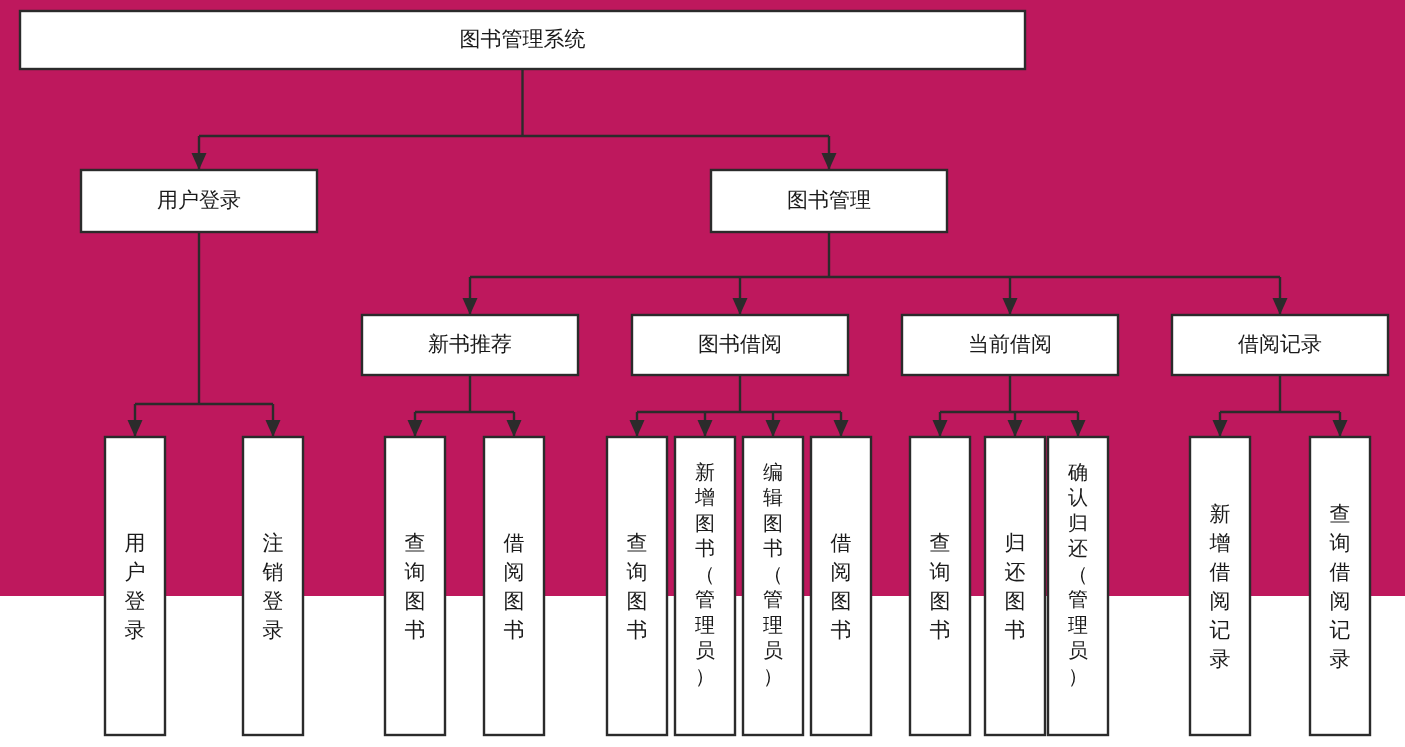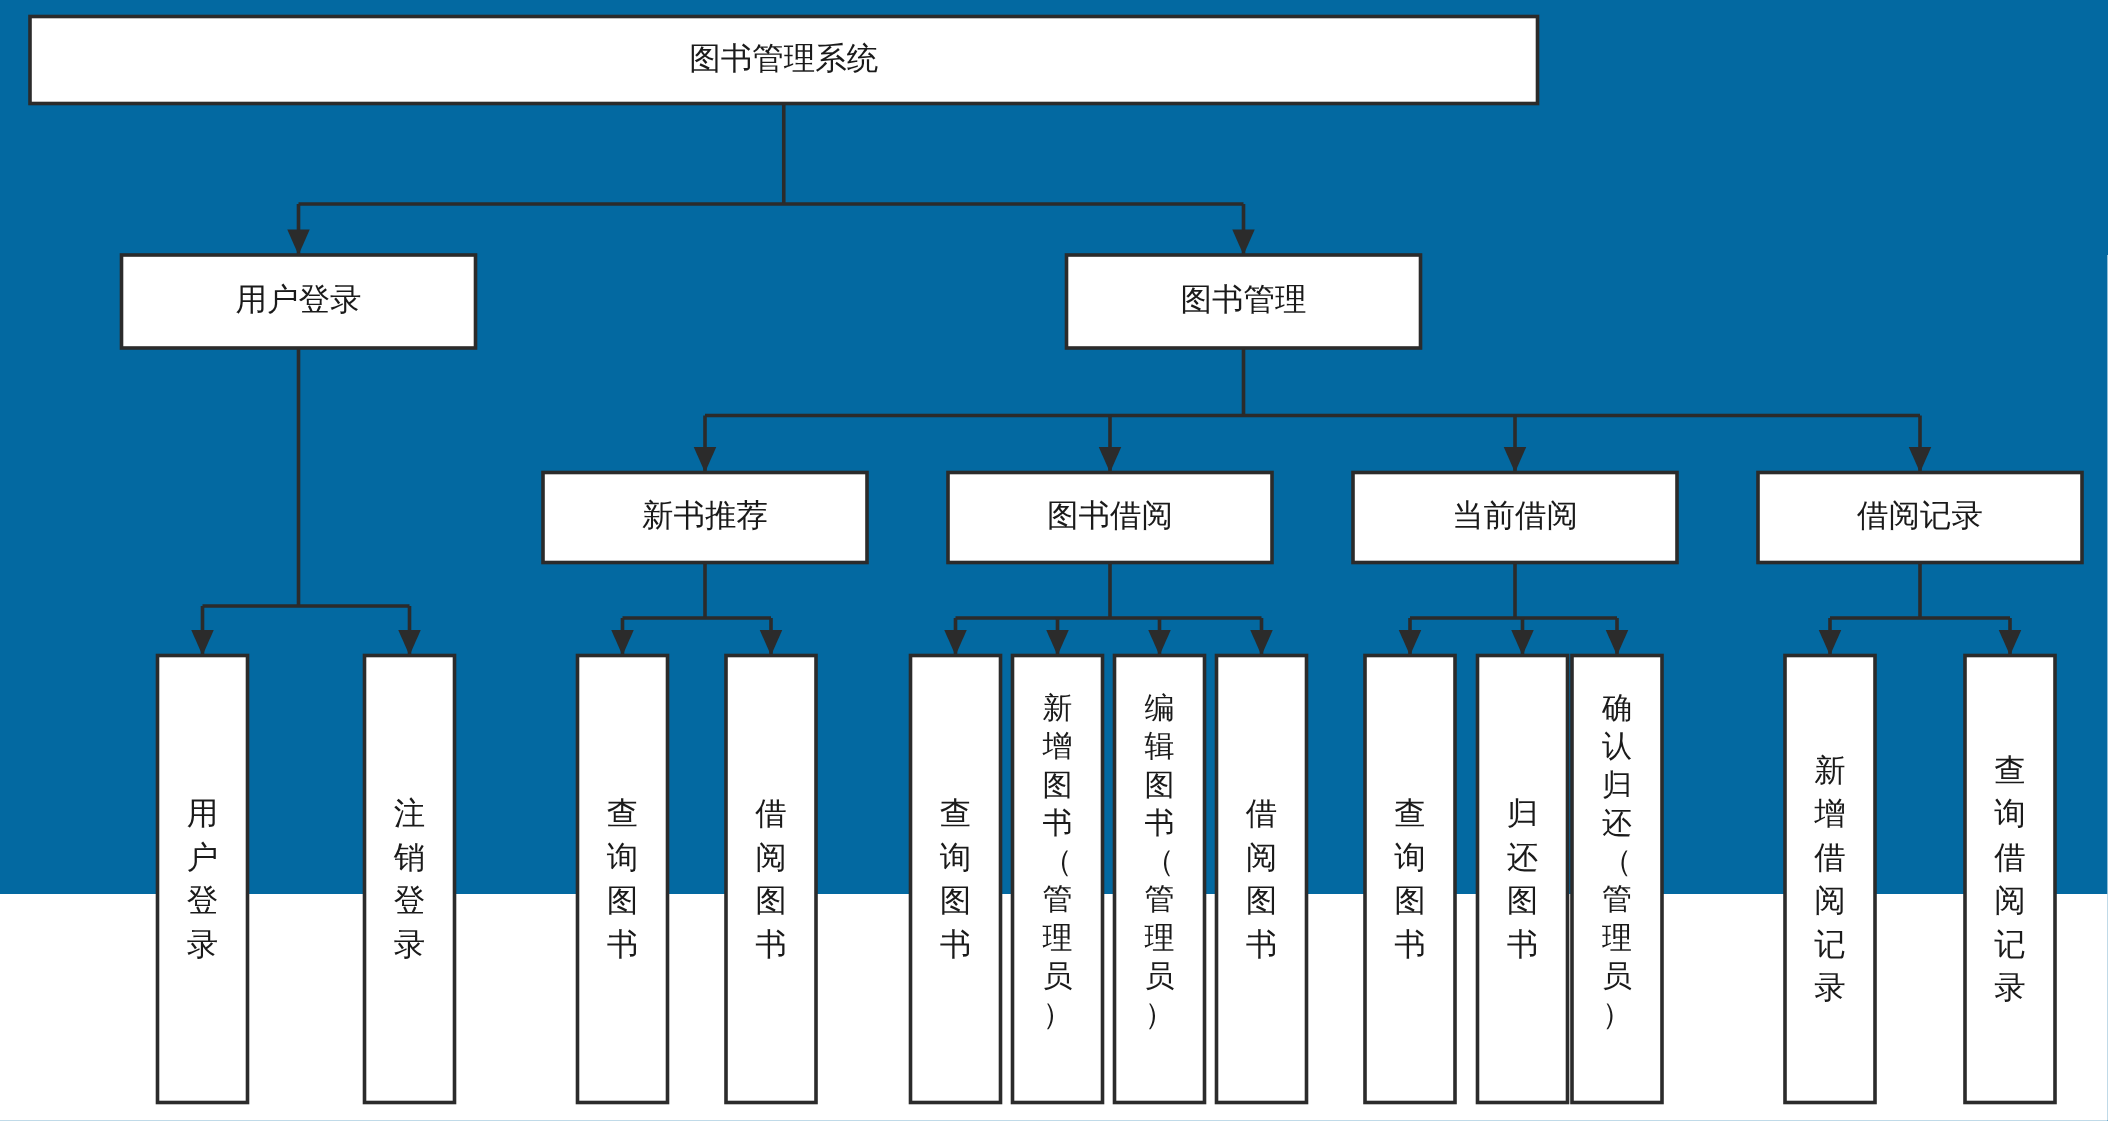--- a/index.html
+++ b/index.html
@@ -10,21 +10,21 @@
   body {
     width: 1405px;
     height: 747px;
     font-family: "DejaVu Sans", "Liberation Sans", sans-serif;
     overflow: hidden;
   }
   #diagram-root {
     position: relative;
     width: 1405px;
     height: 596px;
-    background: #0369a1;
+    background: #be185d;
   }
   svg.diagram-canvas {
     position: absolute;
     top: 0;
     left: 0;
     width: 1405px;
     height: 747px;
     display: block;
   }
   .node-box {

